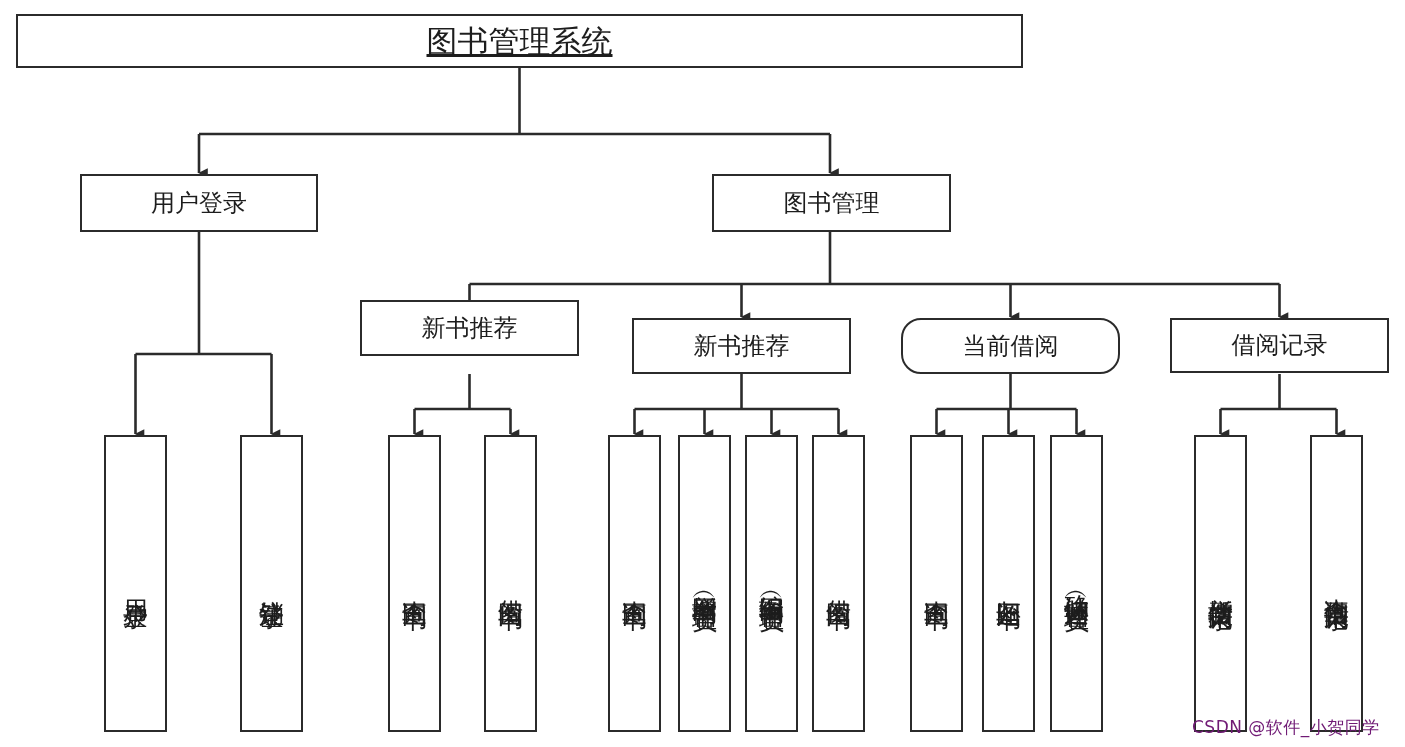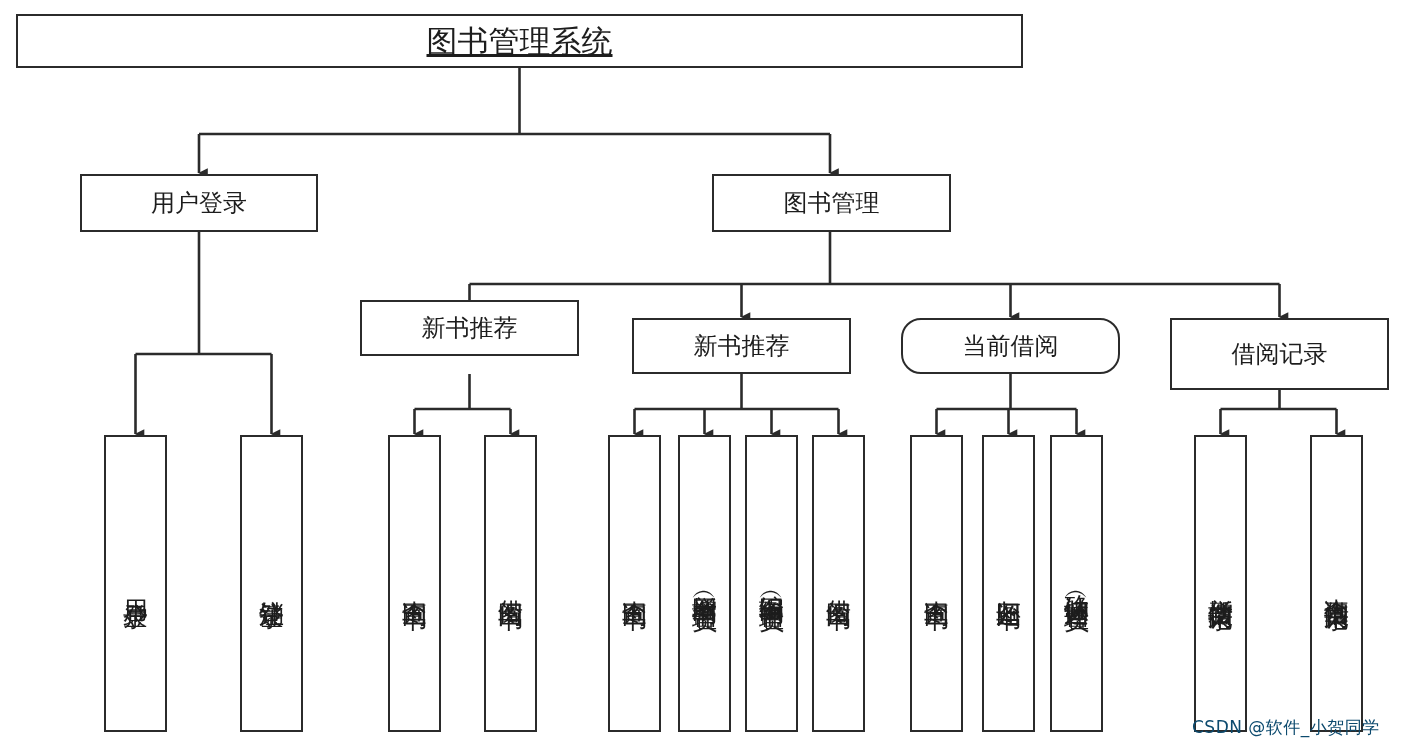--- a/index.html
+++ b/index.html
@@ -128,21 +128,21 @@
       </div>
       <div class="node" style="left: 360px; top: 300px; width: 219px; height: 56px;">
         <span class="node-label h-label">新书推荐</span>
       </div>
       <div class="node" style="left: 632px; top: 318px; width: 219px; height: 56px;">
         <span class="node-label h-label">新书推荐</span>
       </div>
       <div class="node" style="left: 901px; top: 318px; width: 219px; height: 56px; border-radius: 20px;">
         <span class="node-label h-label">当前借阅</span>
       </div>
-      <div class="node" style="left: 1170px; top: 318px; width: 219px; height: 72px;">
+      <div class="node" style="left: 1170px; top: 318px; width: 219px; height: 55px;">
         <span class="node-label h-label">借阅记录</span>
       </div>
       <div class="node" style="left: 104px; top: 435px; width: 63px; height: 297px;">
         <span class="node-label v-label">用户登录</span>
       </div>
       <div class="node" style="left: 240px; top: 435px; width: 63px; height: 297px;">
         <span class="node-label v-label">注销登录</span>
       </div>
       <div class="node" style="left: 388px; top: 435px; width: 53px; height: 297px;">
         <span class="node-label v-label">查询图书</span>
@@ -172,15 +172,15 @@
         <span class="node-label v-label">确认归还（管理员）</span>
       </div>
       <div class="node" style="left: 1194px; top: 435px; width: 53px; height: 297px;">
         <span class="node-label v-label">新增借阅记录</span>
       </div>
       <div class="node" style="left: 1310px; top: 435px; width: 53px; height: 297px;">
         <span class="node-label v-label">查询借阅记录</span>
       </div>
     </div>
 
-  <div class="watermark" style="left: 1192px; top: 716px; color: #0c4a6e;">CSDN @软件_小贺同学</div>
+  <div class="watermark" style="left: 1192px; top: 716px; color: #701a75;">CSDN @软件_小贺同学</div>
 
 </div>
 
 </body></html>

